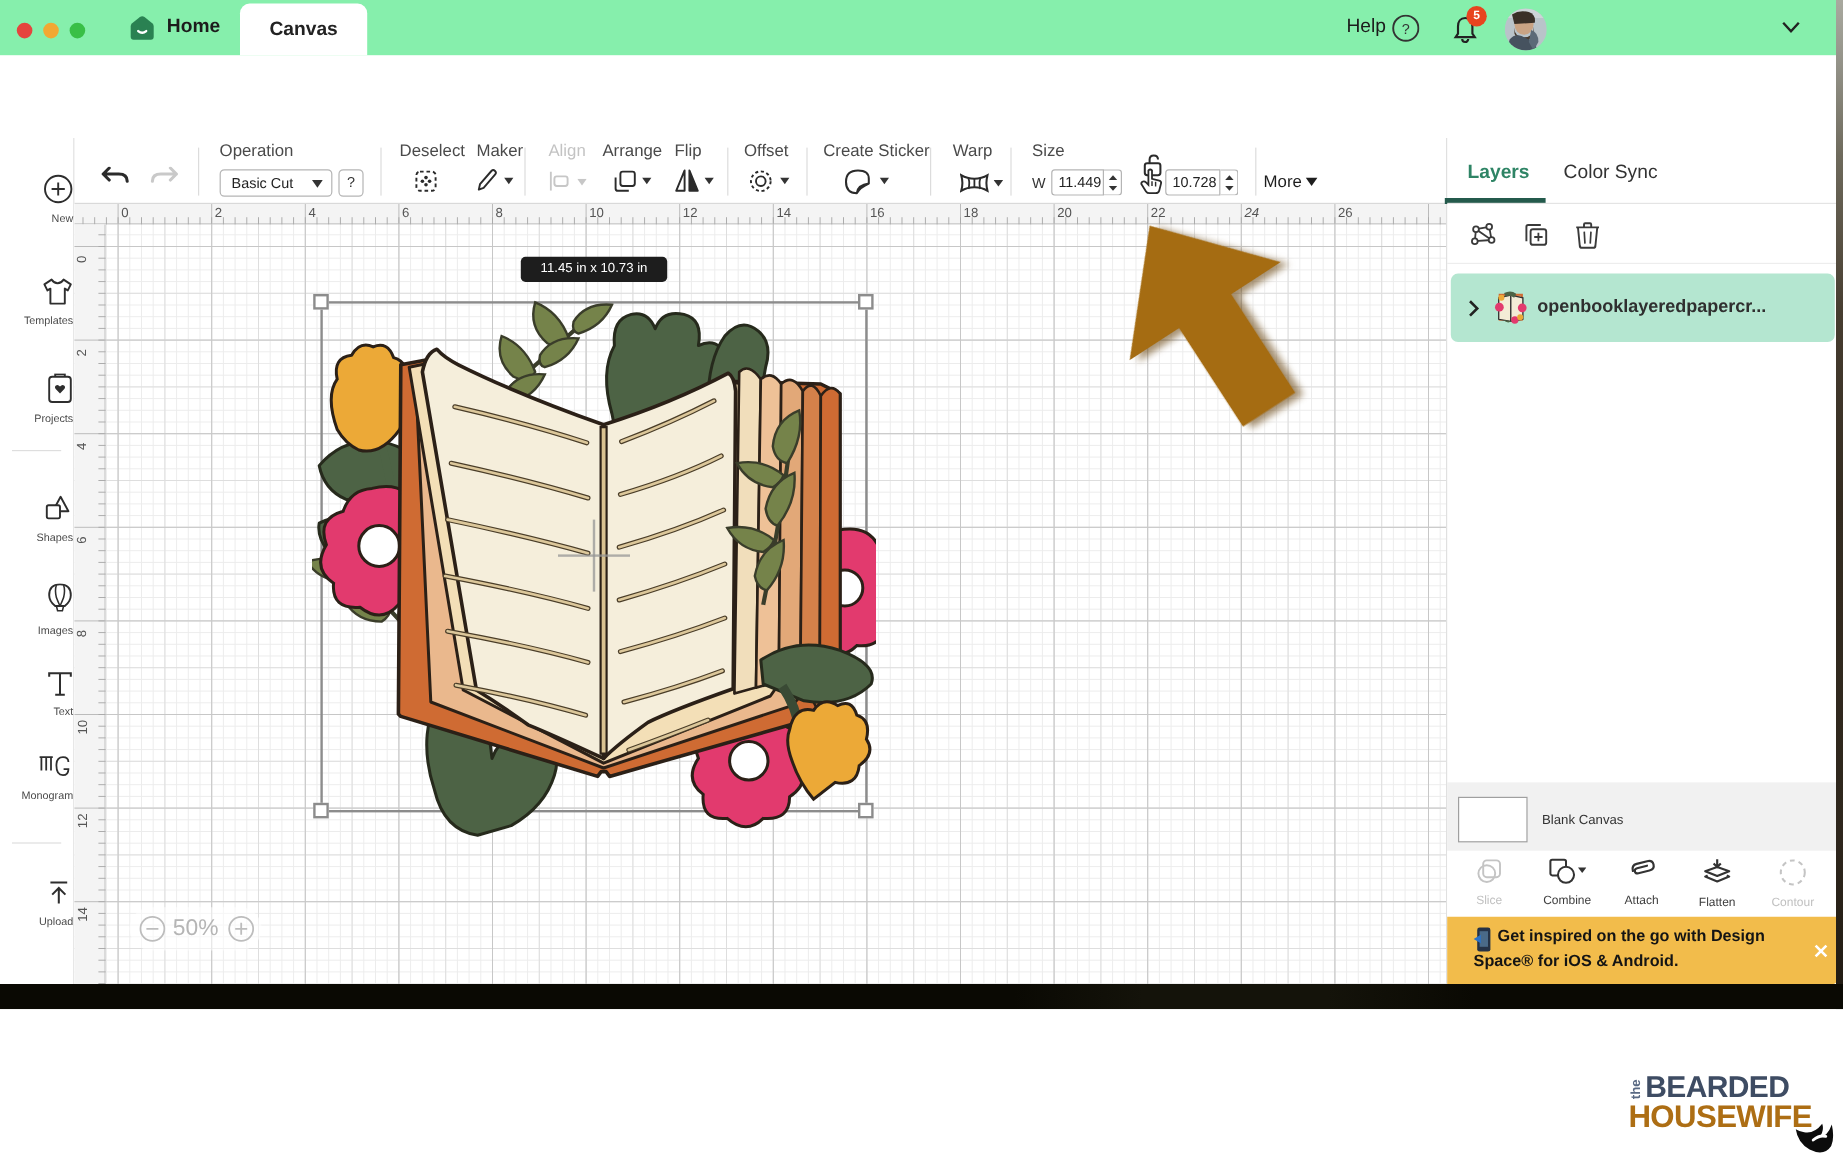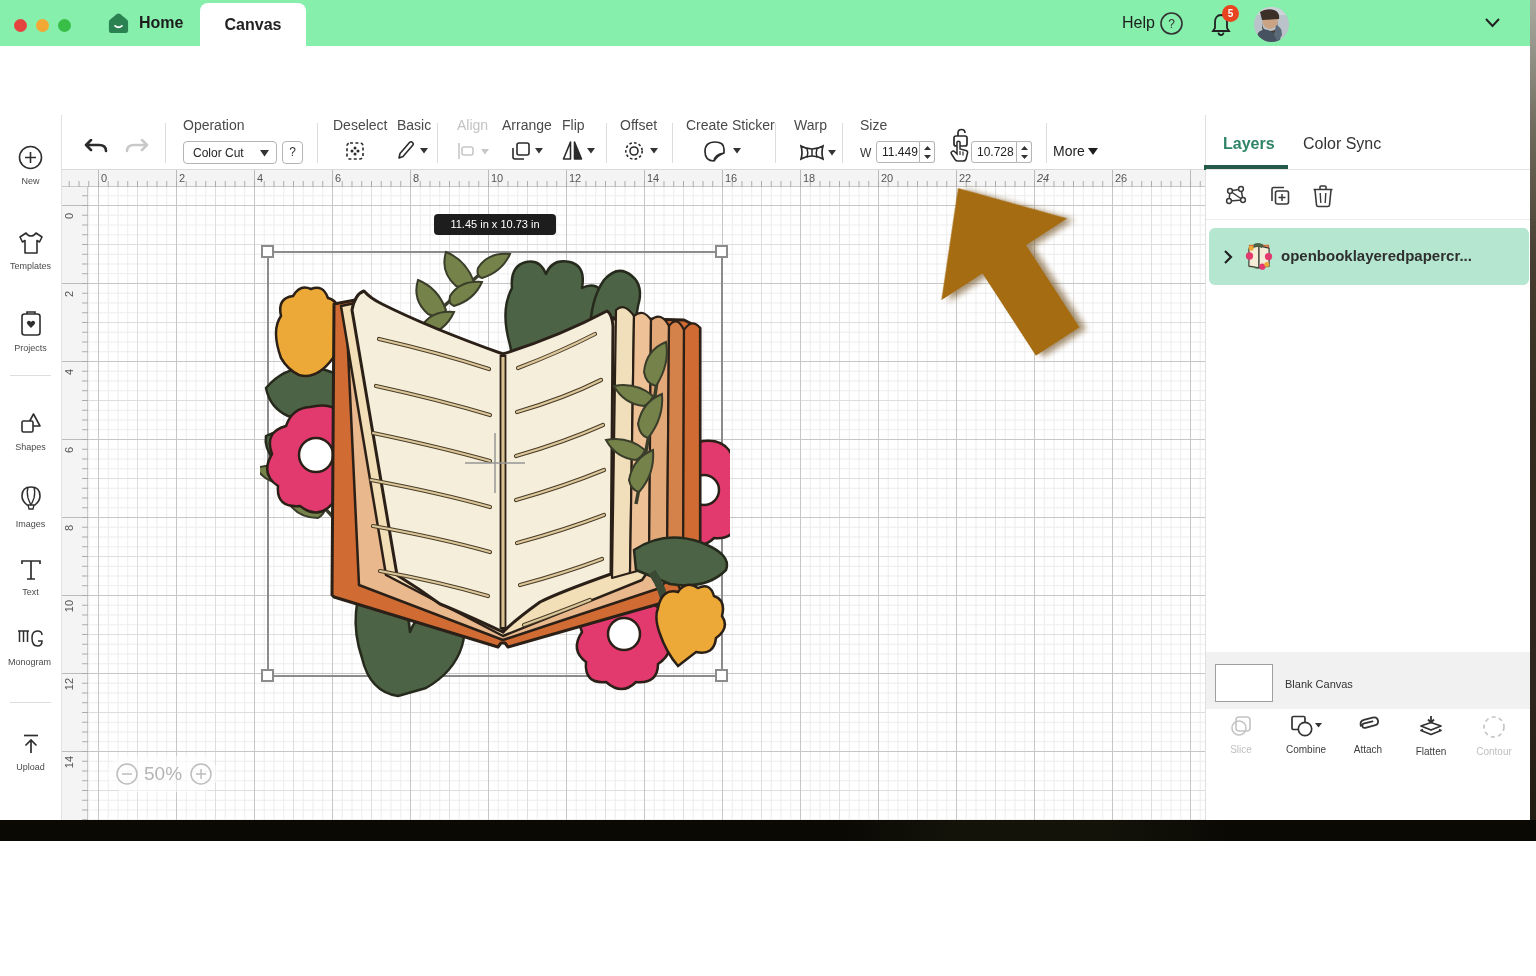--- a/index.html
+++ b/index.html
@@ -25,21 +25,21 @@
 
 #toolbar { position:absolute; left:62px; top:115px; width:1143px; height:55px; background:#fff;
   border-bottom:1px solid #d9d9d9; }
 .tsep { position:absolute; top:8px; width:1px; height:40px; background:#dcdcdc; }
 .tlabel { position:absolute; top:2px; font-size:14px; color:#4a4a4a;text-align:center; }
 .tlabel.dis { color:#c3c3c3; }
 
 
 #sidebar { position:absolute; left:0; top:115px; width:62px; height:706px; background:#fff;
   border-right:1px solid #e2e2e2; }
-.sitem { position:absolute; left:0; width:61px; text-align:center; color:#3f3f3f; }
+.sitem { position:absolute; left:0; width:61px; text-align:right; color:#3f3f3f; }
 .sitem .lbl { font-size:9px; color:#4a4a4a; margin-top:2px; }
 .sdiv { position:absolute; left:10px; width:41px; height:1px; background:#dedede; }
 
 
 #canvas { position:absolute; left:62px; top:170px; width:1143px; height:650px; background:#fff; overflow:hidden; }
 #grid { position:absolute; left:0; top:0; width:1143px; height:650px;
   background-image:
     linear-gradient(to right, #c7c7c7 1px, transparent 1px),
     linear-gradient(to bottom, #c7c7c7 1px, transparent 1px),
     linear-gradient(to right, #dedede 1px, transparent 1px),
@@ -142,36 +142,36 @@
   <div id="toolbar">
     <svg class="abs" style="left:22px; top:24px;" width="24" height="19" viewBox="0 0 24 19">
       <path d="M7 1 L2 6 L7 11 M2 6 L15 6 Q22 6 22 12" fill="none" stroke="#2b2b2b" stroke-width="2.6" stroke-linecap="round" stroke-linejoin="round"></path>
     </svg>
     <svg class="abs" style="left:63px; top:24px;" width="24" height="19" viewBox="0 0 24 19">
       <path d="M17 1 L22 6 L17 11 M22 6 L9 6 Q2 6 2 12" fill="none" stroke="#c9c9c9" stroke-width="2.6" stroke-linecap="round" stroke-linejoin="round"></path>
     </svg>
     <div class="tsep" style="left:103px;"></div>
     <div class="tlabel" style="left:121px;">Operation</div>
     <div class="abs" style="left:121px; top:26px; width:94px; height:23px; border:1px solid #b5b5b5; border-radius:4px;">
-      <span style="position:absolute; left:9px; top:4px; font-size:12px; color:#222;">Color Cut</span>
+      <span style="position:absolute; left:9px; top:4px; font-size:12px; color:#222;">Basic Cut</span>
       <svg style="position:absolute; right:7px; top:8px;" width="9" height="7" viewBox="0 0 9 7">
           <path d="M0 0 L9 0 L4.5 6.5 Z" fill="#333"></path>
         </svg>
     </div>
     <div class="abs" style="left:220px; top:26px; width:21px; height:23px; border:1px solid #b5b5b5; border-radius:4px; text-align:center; line-height:21px; font-size:12px; color:#333;">?</div>
     <div class="tsep" style="left:255px;"></div>
     <div class="tlabel" style="left:271px;">Deselect</div>
     <svg class="abs" style="left:283px; top:26px;" width="20" height="20" viewBox="0 0 20 20">
       <rect x="2" y="2" width="16" height="16" rx="3" fill="none" stroke="#2b2b2b" stroke-width="1.6" stroke-dasharray="3 2.4"></rect>
       <circle cx="7" cy="10" r="1.5" fill="#2b2b2b"></circle>
         <circle cx="13" cy="10" r="1.5" fill="#2b2b2b"></circle>
       <circle cx="10" cy="7" r="1.5" fill="#2b2b2b"></circle>
         <circle cx="10" cy="13" r="1.5" fill="#2b2b2b"></circle>
     </svg>
-    <div class="tlabel" style="left:335px;">Basic</div>
+    <div class="tlabel" style="left:335px;">Maker</div>
     <svg class="abs" style="left:333px; top:25px;" width="20" height="22" viewBox="0 0 20 22">
       <path d="M4 18 L5 13.5 L14.5 2.5 Q16 1 17.5 2.5 Q19 4 17.5 5.5 L8 16.5 L4 18 Z" fill="none" stroke="#2b2b2b" stroke-width="1.6" stroke-linejoin="round"></path>
     </svg>
     <svg class="abs" style="left:358px; top:33px;" width="8" height="6" viewBox="0 0 8 6">
         <path d="M0 0 L8 0 L4 5.5 Z" fill="#333"></path>
       </svg>
     <div class="tsep" style="left:375px;"></div>
     <div class="tlabel dis" style="left:395px;">Align</div>
     <svg class="abs" style="left:396px; top:28px;" width="18" height="16" viewBox="0 0 18 16">
       <path d="M1 0 L1 16" stroke="#c7c7c7" stroke-width="1.6"></path>
@@ -442,20 +442,32 @@
         </svg>
         <div class="albl">Flatten</div>
       </div>
       <div class="aitem dis" style="left:258px;">
         <svg width="24" height="24" viewBox="0 0 24 24">
           <circle cx="12" cy="12" r="10" fill="none" stroke="#c4c4c4" stroke-width="1.7" stroke-dasharray="4 3.4"></circle>
         </svg>
         <div class="albl">Contour</div>
       </div>
     </div>
+    <div id="banner">
+      <svg class="abs" style="left:22px; top:8px;" width="15" height="22" viewBox="0 0 15 22">
+        <rect x="3" y="1" width="11" height="20" rx="2" fill="#253246"></rect>
+        <rect x="5" y="4" width="7" height="13" fill="#4a6a88"></rect>
+        <path d="M0 10.5 L6 7 L6 14 Z" fill="#2a72c8"></path>
+      </svg>
+      <div class="btxt" style="left:42px; top:8px;">Get inspired on the go with Design</div>
+      <div class="btxt" style="left:22px; top:29px;">Space® for iOS &amp; Android.</div>
+      <svg class="abs" style="left:305px; top:22px;" width="13" height="13" viewBox="0 0 13 13">
+        <path d="M2 2 L11 11 M11 2 L2 11" stroke="#fff" stroke-width="2.2"></path>
+      </svg>
+    </div>
   </div>
 
   <svg class="abs" style="left:260px; top:240px;" width="470" height="460" viewBox="0 0 470 460">
 
     <g fill="#4d6345" stroke="#262a1c" stroke-width="2.5" stroke-linejoin="round">
       <path d="M250 105 Q240 70 252 48 Q250 26 266 22 Q280 19 286 34 Q292 18 310 22 Q326 26 322 48 Q338 40 346 58 Q360 54 362 72 L366 105 L360 130 L255 130 Z"></path>
       <path d="M330 95 Q330 60 344 40 Q358 24 372 36 Q384 46 378 66 L372 100 L340 112 Z"></path>
       <path d="M6 148 Q26 124 58 128 Q86 134 90 152 L92 168 Q58 184 28 176 Q10 168 6 148 Z"></path>
       <path d="M6 196 Q30 184 56 196 L80 214 L60 248 Q30 240 14 220 Q4 208 6 196 Z"></path>
       <path d="M96 372 Q98 344 124 346 Q148 350 148 376 L150 392 Q160 366 186 372 Q210 380 202 406 Q194 432 166 448 L138 456 Q110 452 102 418 Q94 394 96 372 Z"></path>
@@ -561,14 +573,23 @@
   <svg class="abs" style="left:900px; top:150px;" width="250" height="250" viewBox="0 0 250 250">
     <polygon points="0,0 75,85 26,85 26,183 -26,183 -26,85 -75,85" transform="translate(58,38) rotate(-33)" fill="#a56c12" style="filter:drop-shadow(5px 5px 3px rgba(105,70,18,0.6));"></polygon>
   </svg>
 
   <div class="abs" style="left:1530px; top:0; width:6px; height:841px;
     background:linear-gradient(to bottom, #a9a99f 0px, #95948a 50px, #6e6a5c 130px, #473d30 260px, #332b20 420px, #2e261c 700px, #201a12 841px);"></div>
 
   <div id="blackbar"></div>
   <div id="bottomwhite"></div>
 
+  <div class="abs" style="left:1350px; top:888px; width:186px; height:88px;">
+    <div class="abs" style="left:4px; top:12px; width:20px; font-size:11px; font-weight:bold; color:#5a6a84; transform:rotate(-90deg);">the</div>
+    <div class="abs" style="left:21px; top:4px; font-size:25px; font-weight:bold; color:#3e4c63; letter-spacing:-0.5px;">BEARDED</div>
+    <div class="abs" style="left:7px; top:27px; font-size:26px; font-weight:bold; color:#ad6e14; letter-spacing:-0.5px;">HOUSEWIFE</div>
+    <svg class="abs" style="left:145px; top:46px;" width="33" height="28" viewBox="0 0 33 28">
+      <path d="M1.5 7 Q3 18 13 24 Q25 30 31 21 Q34 14 31.5 3 Q28 13 21 14 Q25.5 8 23.5 2.5 Q17 11 8.5 9.5 Q4 8.5 1.5 7 Z" fill="#0c0c0c"></path>
+      <path d="M16 16 Q21.5 11.5 26.5 13" stroke="#fff" stroke-width="2.4" fill="none" stroke-linecap="round"></path>
+    </svg>
+  </div>
 
 </div>
 
 </body></html>

